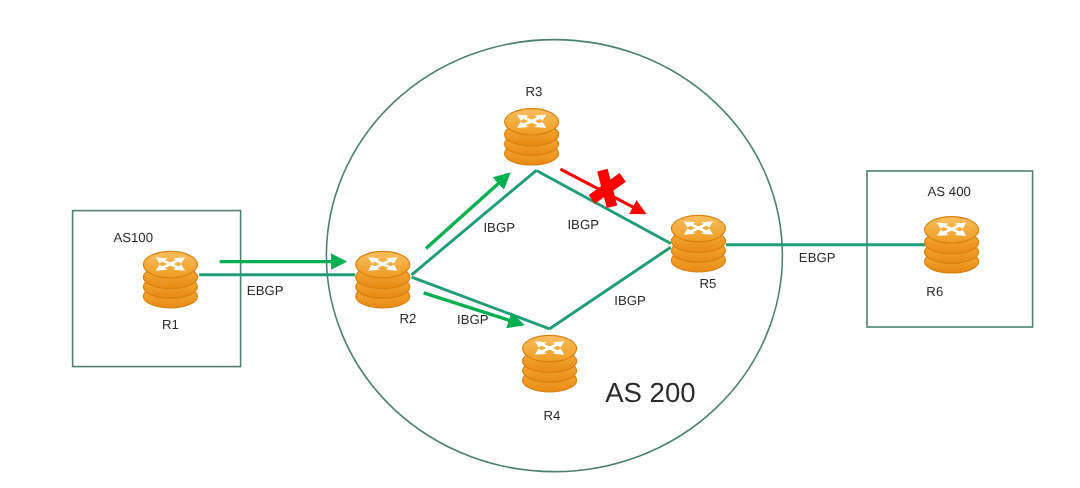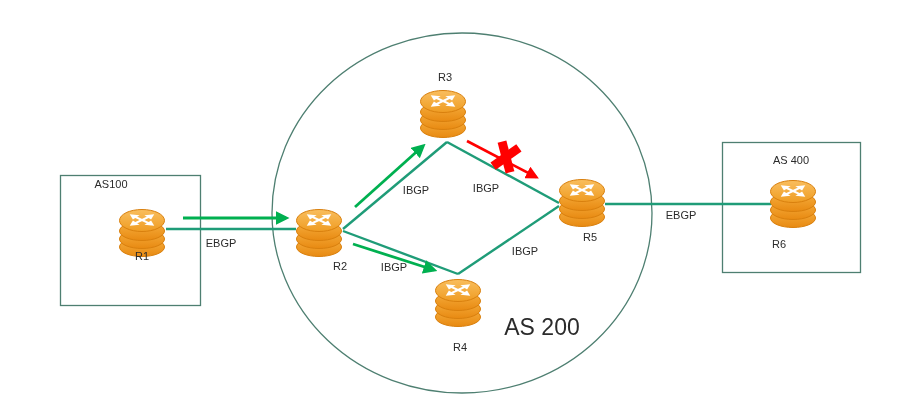--- a/index.html
+++ b/index.html
@@ -104,25 +104,25 @@
   <svg class="router" style="left:433px;top:276px">
       <use href="#router"></use>
     </svg>
   <svg class="router" style="left:557px;top:176px">
       <use href="#router"></use>
     </svg>
   <svg class="router" style="left:768px;top:177px">
       <use href="#router"></use>
     </svg>
 
-  <div class="lbl" style="left:111px;top:184px">AS100</div>
+  <div class="lbl" style="left:111px;top:199px">AS100</div>
   <div class="lbl big" style="left:542px;top:328px">AS 200</div>
   <div class="lbl" style="left:791px;top:160px">AS 400</div>
 
-  <div class="lbl" style="left:142px;top:256px">R1</div>
+  <div class="lbl" style="left:142px;top:271px">R1</div>
   <div class="lbl" style="left:340px;top:266px">R2</div>
   <div class="lbl" style="left:445px;top:77px">R3</div>
   <div class="lbl" style="left:460px;top:347px">R4</div>
   <div class="lbl" style="left:590px;top:237px">R5</div>
   <div class="lbl" style="left:779px;top:244px">R6</div>
 
   <div class="lbl" style="left:221px;top:243px">EBGP</div>
   <div class="lbl" style="left:416px;top:190px">IBGP</div>
   <div class="lbl" style="left:486px;top:188px">IBGP</div>
   <div class="lbl" style="left:394px;top:267px">IBGP</div>

